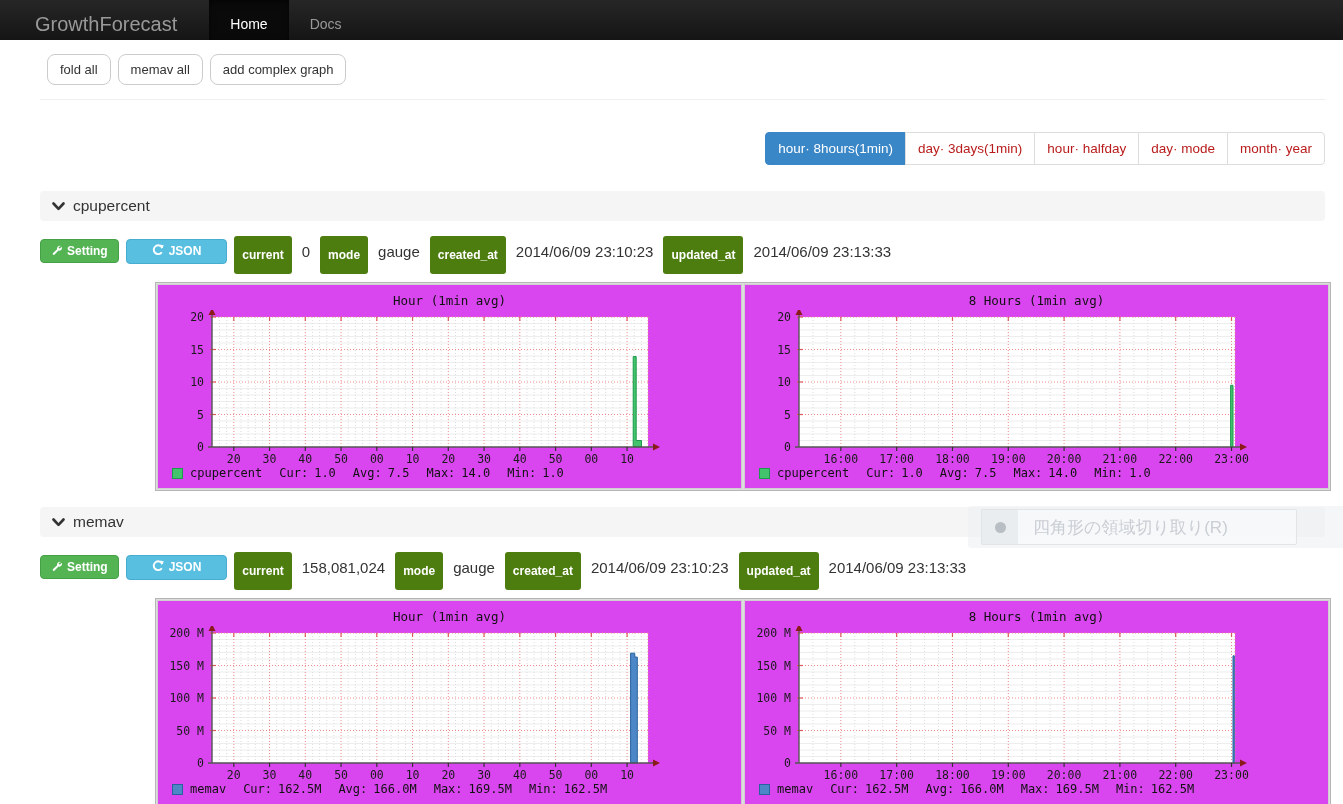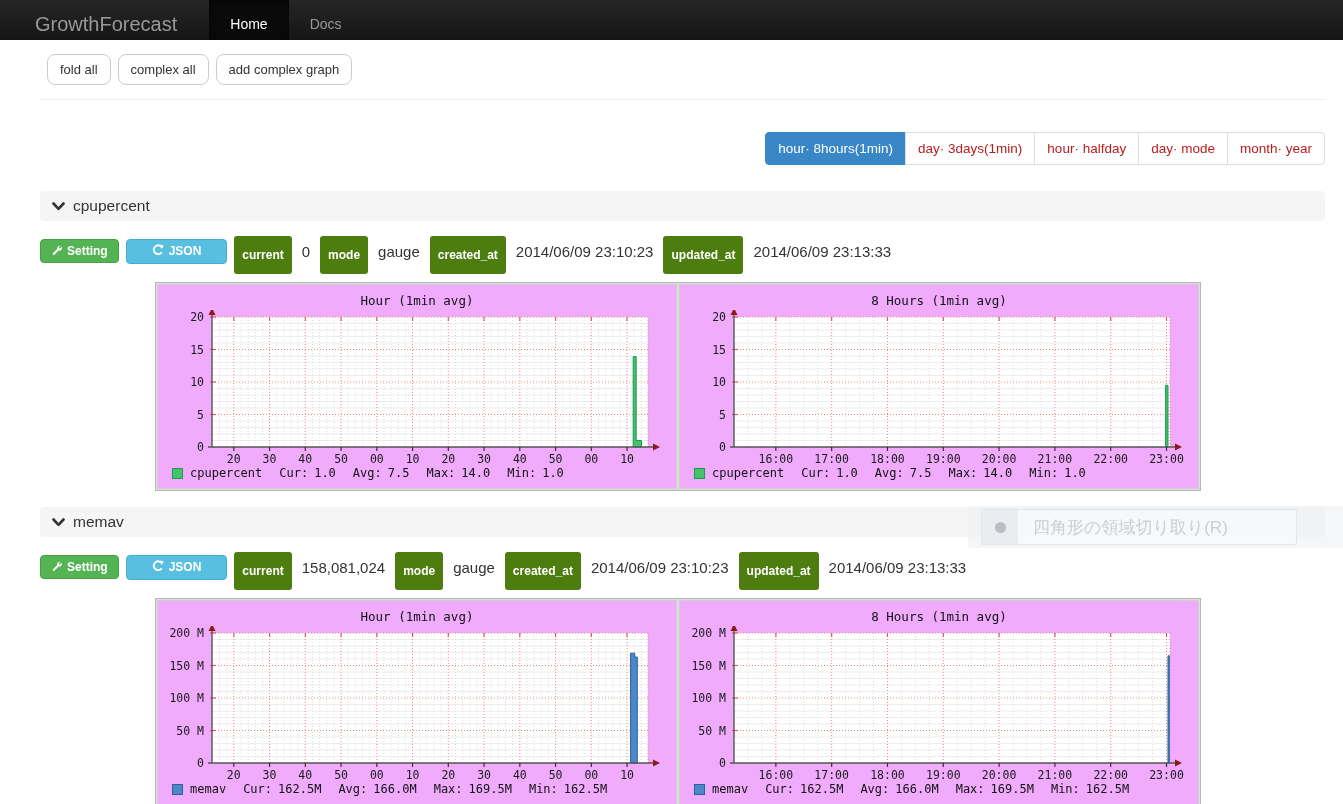--- a/index.html
+++ b/index.html
@@ -39,21 +39,21 @@
   .chev { display:inline-flex; }
   .toolbar { display:flex; align-items:center; gap:7px; margin:7px 0 8px 0; flex-wrap:nowrap; }
   .btn-setting { background:#54b454; border:1px solid #46a046; color:#fff; font-size:12px; font-weight:bold;
     border-radius:4px; padding:4px 10px; display:inline-flex; align-items:center; gap:5px; cursor:pointer; font-family:inherit; }
   .btn-json { background:#58bfe0; border:1px solid #46acd0; color:#fff; font-size:12px; font-weight:bold;
     border-radius:4px; padding:4px 25px; display:inline-flex; align-items:center; gap:5px; cursor:pointer; font-family:inherit; }
   .badge { background:#4d7c0f; color:#fff; font-size:12px; font-weight:bold; border-radius:3px; padding:12px 8px;margin-top:8px; }
   .bval { font-size:15px; color:#333; margin:0 3px; }
   
   .graph-panel { margin-left:115px; display:inline-flex; gap:2px; border:1px solid #b5b5b5; padding:1px; background:#ddd; }
-  .chart { width:520px; background:#f0abfc; border:1px solid #cfcfcf; }
+  .chart { width:585px; background:#d946ef; border:1px solid #cfcfcf; }
   .chart-title { text-align:center; font-family:"DejaVu Sans Mono", monospace; font-size:12.5px; color:#111; padding:8px 0 2px 0; }
   svg.plot { display:block; }
   .legend { display:flex; align-items:center; font-family:"DejaVu Sans Mono", monospace;
     font-size:12px; color:#111; padding:1px 0 8px 14px; }
   .sw { width:11px; height:11px; border:1px solid #333; display:inline-block; }
   .lname { margin-left:7px; }
   .litem { margin-left:17px; }
   .lk { margin-right:6px; }
   
   .ghost { position:absolute; left:968px; top:506px; width:402px; height:42px;
@@ -73,21 +73,21 @@
   <div class="navlist">
     <a class="nav-item active" href="#">Home</a>
     <a class="nav-item" href="#">Docs</a>
   </div>
 </div>
 
 <div class="page">
 
   <div class="header-row">
     <button class="hdr-btn">fold all</button>
-    <button class="hdr-btn">complex all</button>
+    <button class="hdr-btn">memav all</button>
     <button class="hdr-btn">add complex graph</button>
   </div>
 
   <hr class="divider">
 
   <div class="range-tabs">
     <a class="tab active" href="#">hour· 8hours(1min)</a>
     <a class="tab" href="#">day· 3days(1min)</a>
     <a class="tab" href="#">hour· halfday</a>
     <a class="tab" href="#">day· mode</a>

